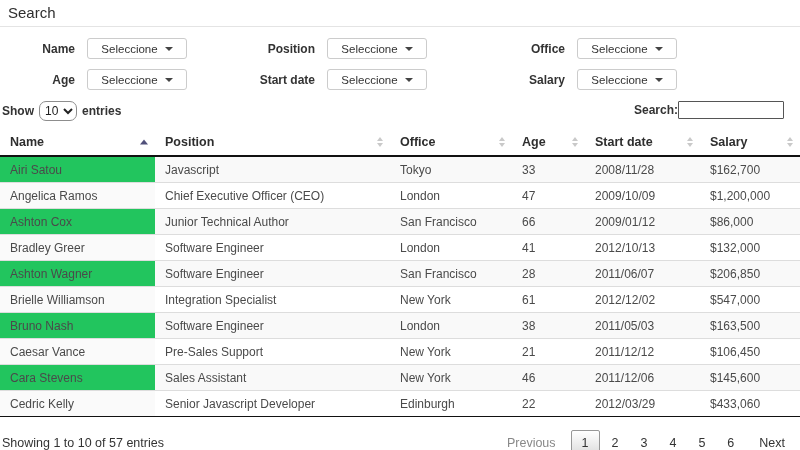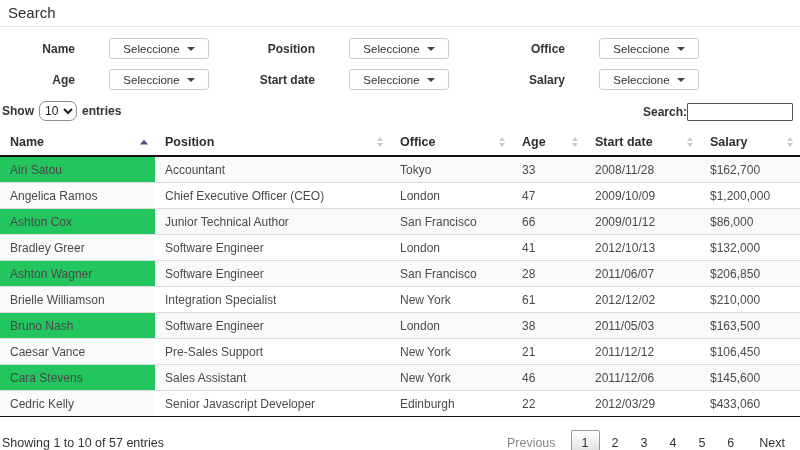--- a/index.html
+++ b/index.html
@@ -31,21 +31,21 @@
   }
   .filter-item { display: flex; align-items: center; }
   .filter-label {
     width: 75px;
     text-align: right;
     font-weight: bold;
     font-size: 12px;
     color: #333;
   }
   .filter-button {
-    margin-left: 34px;
+    margin-left: 12px;
     width: 100px;
     height: 21px;
     background: #fff;
     border: 1px solid #ccc;
     border-radius: 3px;
     font-size: 11.5px;
     color: #333;
     display: flex;
     align-items: center;
     justify-content: center;
@@ -58,22 +58,22 @@
     border-right: 4px solid transparent;
     border-top: 4px solid #444;
     margin-left: 7px;
     display: inline-block;
   }
 
   
   .controls {
     display: flex;
     justify-content: space-between;
-    align-items: flex-end;
-    padding: 4px 7px 8px 2px;
+    align-items: flex-start;
+    padding: 4px 16px 8px 2px;
     font-weight: bold;
     font-size: 12px;
   }
   .length-control { display: flex; align-items: center; gap: 5px; }
   .length-select {
     font-family: "Liberation Sans", sans-serif;
     font-size: 12px;
     border: 1px solid #8d8d8d;
     border-radius: 7px;
     padding: 1px 1px;
@@ -301,21 +301,21 @@
         <span class="sort-stack">
             <span class="tri-up"></span>
             <span class="tri-down"></span>
           </span>
       </th>
     </tr>
   </thead>
   <tbody>
       <tr class="odd">
         <td class="sorting_1">Airi Satou</td>
-        <td>Accountant</td>
+        <td>Javascript</td>
         <td>Tokyo</td>
         <td>33</td>
         <td>2008/11/28</td>
         <td>$162,700</td>
       </tr>
       <tr class="even">
         <td class="sorting_1">Angelica Ramos</td>
         <td>Chief Executive Officer (CEO)</td>
         <td>London</td>
         <td>47</td>
@@ -345,21 +345,21 @@
         <td>28</td>
         <td>2011/06/07</td>
         <td>$206,850</td>
       </tr>
       <tr class="even">
         <td class="sorting_1">Brielle Williamson</td>
         <td>Integration Specialist</td>
         <td>New York</td>
         <td>61</td>
         <td>2012/12/02</td>
-        <td>$210,000</td>
+        <td>$547,000</td>
       </tr>
       <tr class="odd">
         <td class="sorting_1">Bruno Nash</td>
         <td>Software Engineer</td>
         <td>London</td>
         <td>38</td>
         <td>2011/05/03</td>
         <td>$163,500</td>
       </tr>
       <tr class="even">

